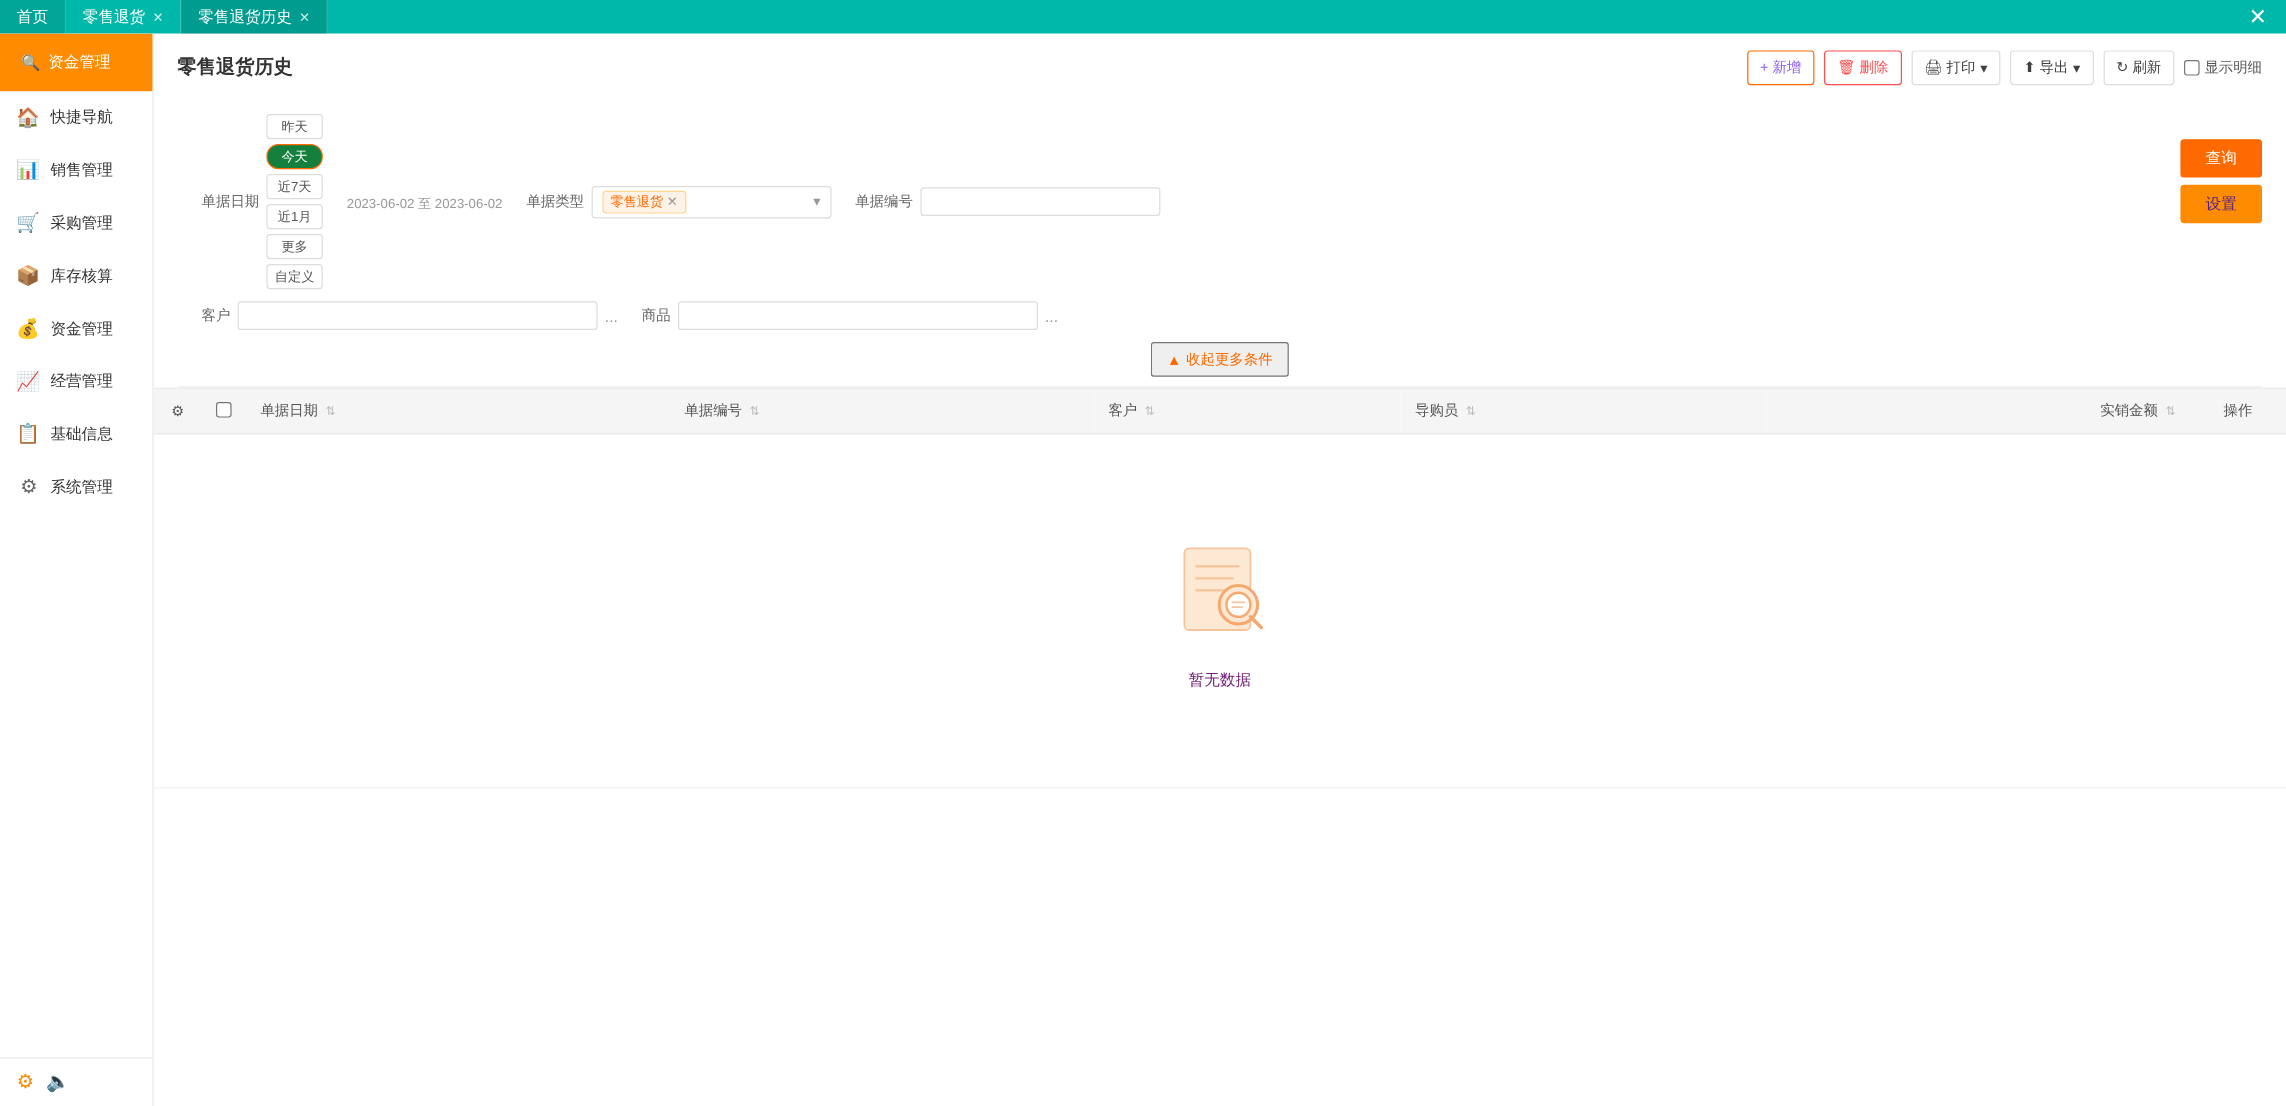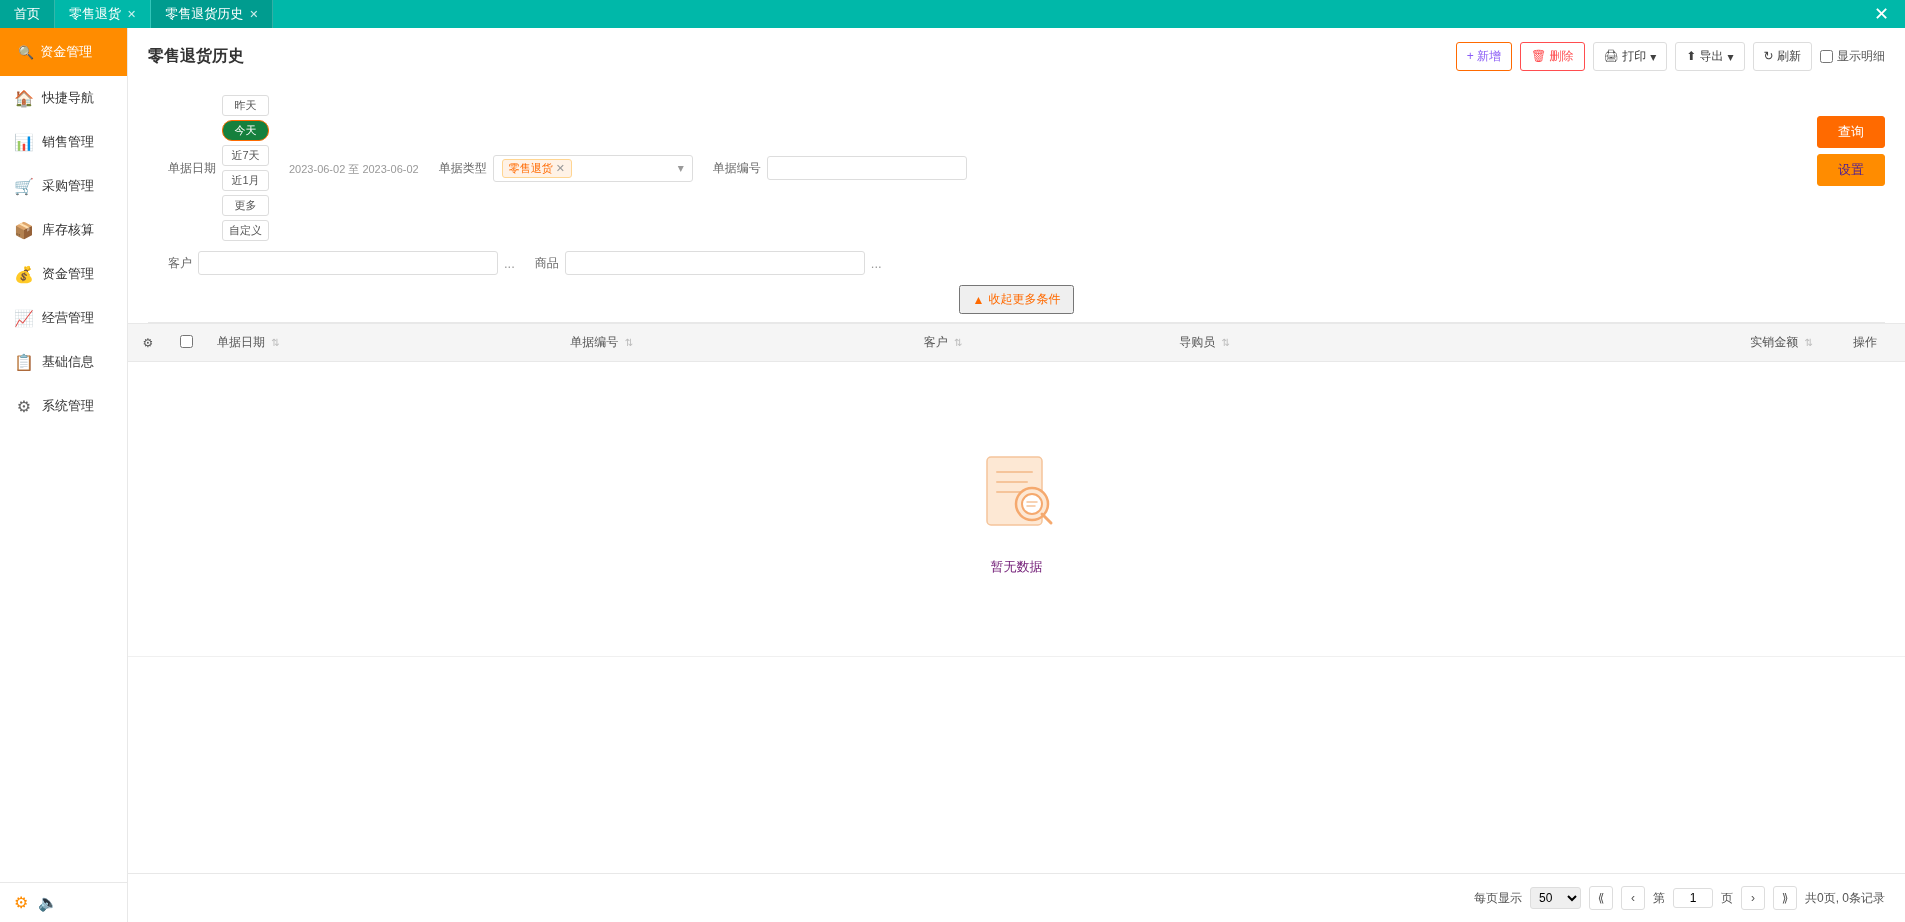--- a/index.html
+++ b/index.html
@@ -287,36 +287,20 @@
                   </svg>
                 </div>
                 <span class="empty-text">暂无数据</span>
               </div>
             </td>
           </tr>
         </tbody>
       </table>
     </div>
 
-    <div class="pagination">
-      <span>每页显示</span>
-      <select>
-        <option value="50">50</option>
-        <option value="100">100</option>
-        <option value="200">200</option>
-      </select>
-      <button class="page-btn">⟪</button>
-      <button class="page-btn">‹</button>
-      <span>第</span>
-      <input class="page-input" type="text" value="1" style="">
-      <span>页</span>
-      <button class="page-btn">›</button>
-      <button class="page-btn">⟫</button>
-      <span>共0页, 0条记录</span>
-    </div>
 
   </div>
 </div>
 
 <style>
   
   .page-header { position: relative; }
   
   .page-header { padding-bottom: 0; }
   .filter-area { padding-bottom: 8px; }

